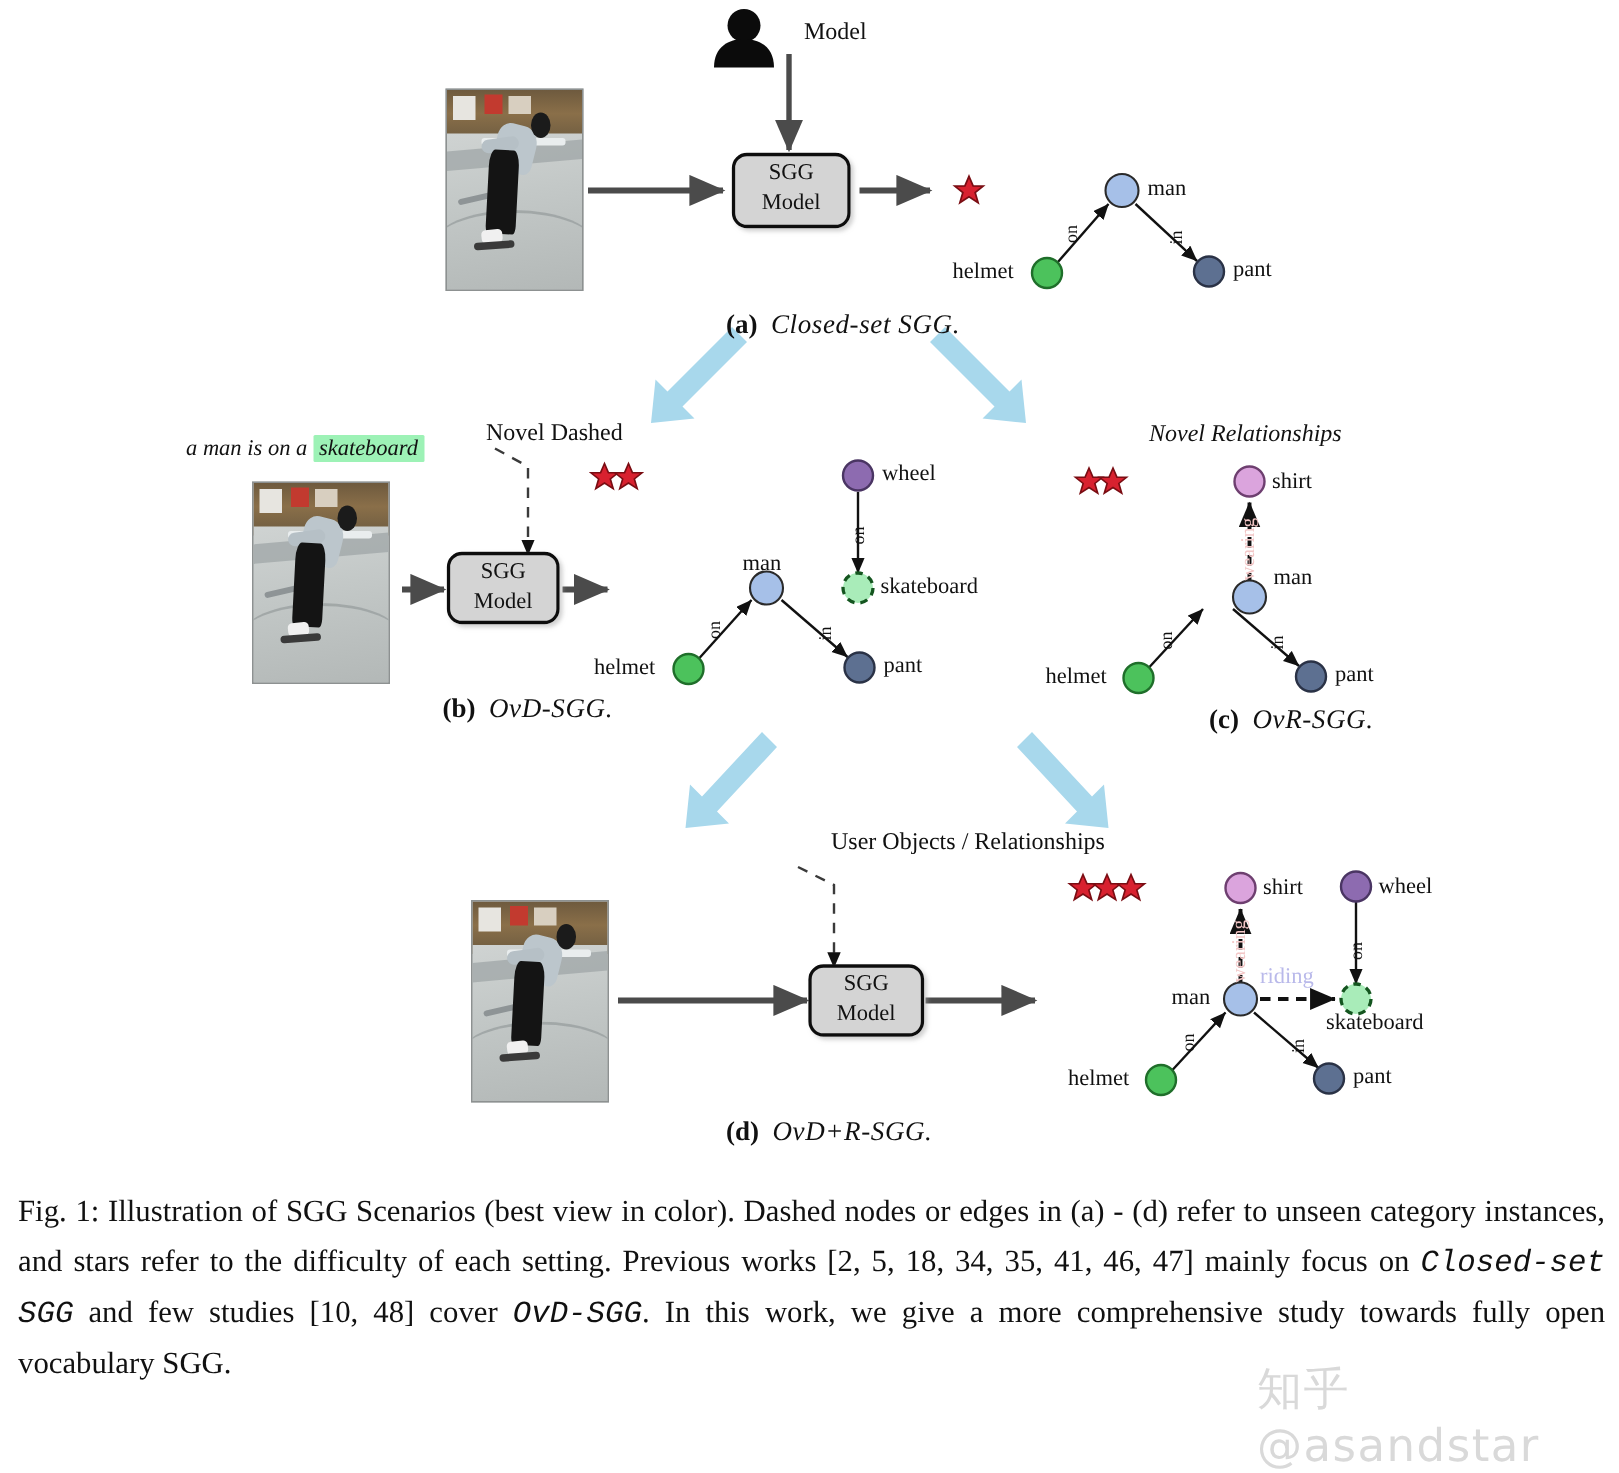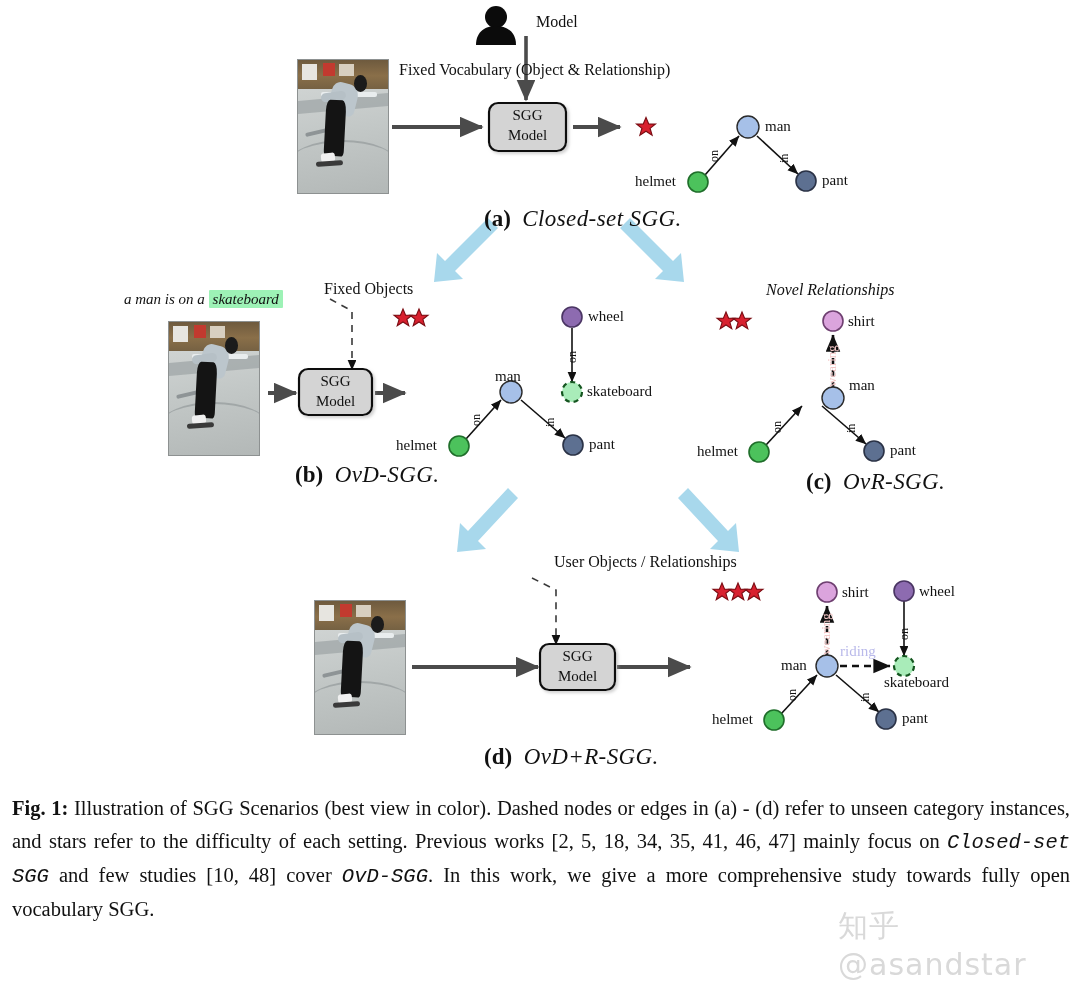--- a/index.html
+++ b/index.html
@@ -9,21 +9,21 @@
     font-family:"Liberation Serif","DejaVu Serif",serif;
     color:#111;
   }
   .fig{position:absolute;left:0;top:0;width:1079px;height:982px;}
   svg.canvas{position:absolute;left:0;top:0;width:1079px;height:982px;}
   
   .tx{position:absolute;white-space:nowrap;font-family:"Liberation Serif","DejaVu Serif",serif;}
   .node-lbl{font-size:15px;color:#111;}
   .edge-lbl{font-size:12px;color:#111;}
   .hdr{font-size:16px;color:#111;}
-  .panel-cap{font-size:23px;}
+  .panel-cap{font-size:18px;}
   .panel-cap b{font-weight:bold;font-style:normal;}
   .panel-cap i{font-style:italic;letter-spacing:.4px;}
   .sent{font-size:15px;font-style:italic;}
   .hl{padding:1px 4px;border-radius:1px;font-style:italic;}
   .hl-green{background:#9df2b6;}
   .hl-pink{background:#f7a3a3;}
   .hl-blue{background:#a9a6f0;}
   .rel-soft{font-size:13px;}
   .rot-90{transform:rotate(-90deg);transform-origin:left top;}
   
@@ -51,21 +51,21 @@
       background:#b6c0c6;border-radius:6px;transform:rotate(-8deg);}
   .photo .shoe{position:absolute;left:26%;top:70%;width:16%;height:7%;
       background:#f0f0f0;border-radius:3px;transform:rotate(-6deg);}
   .photo .deck{position:absolute;left:20%;top:76%;width:30%;height:4%;
       background:#3a3a3a;border-radius:3px;transform:rotate(-4deg);}
   .photo .rail{position:absolute;left:8%;top:52%;width:40%;height:3%;
       background:#8e9496;transform:rotate(-13deg);border-radius:2px;}
   
   .caption{position:absolute;left:12px;top:792px;width:1058px;
      font-size:20.5px;line-height:33px;text-align:justify;color:#111;}
-  .caption b{font-weight:bold;}
+  .caption b{font-weight:normal;}
   .caption i{font-style:italic;font-family:Liberation Mono, monospace;}
   .watermark{position:absolute;left:838px;top:906px;font-size:30px;
      color:#d9d9d9;font-family:"DejaVu Sans","Liberation Sans",sans-serif;
      letter-spacing:1px;}
 </style>
 </head>
 <body>
 
 <div class="fig">
 
@@ -258,34 +258,33 @@
       <div class="deck"></div>
   </div>
 
   <svg class="canvas" viewBox="0 0 1079 982" style="pointer-events:none">
     <rect x="489" y="103" width="77" height="48" rx="9" fill="#d4d4d4" stroke="#111" stroke-width="2.2" filter="url(#soft)"></rect>
     <rect x="299" y="369" width="73" height="46" rx="9" fill="#d4d4d4" stroke="#111" stroke-width="2.2" filter="url(#soft)"></rect>
     <rect x="540" y="644" width="75" height="46" rx="9" fill="#d4d4d4" stroke="#111" stroke-width="2.2" filter="url(#soft)"></rect>
   </svg>
 
   <div class="tx hdr" style="left:536px;top:13px;">Model</div>
-  <div class="tx hdr" style="left:399px;top:61px;">Fixed Vocabulary (Object &amp; Relationship)</div>
   <div class="tx" style="left:489px;top:107px;width:77px;text-align:center;font-size:15px;">SGG</div>
   <div class="tx" style="left:489px;top:127px;width:77px;text-align:center;font-size:15px;">Model</div>
   <div class="tx node-lbl" style="left:765px;top:118px;">man</div>
   <div class="tx node-lbl" style="left:635px;top:173px;">helmet</div>
   <div class="tx node-lbl" style="left:822px;top:172px;">pant</div>
   <div class="tx edge-lbl rot-90" style="left:707px;top:162px;">on</div>
   <div class="tx edge-lbl rot-90" style="left:777px;top:163px;">in</div>
   <div class="tx panel-cap" style="left:484px;top:206px;">
     <b>(a)</b>
     &nbsp;<i>Closed-set SGG.</i>
   </div>
 
-  <div class="tx hdr" style="left:324px;top:280px;">Fixed Objects</div>
+  <div class="tx hdr" style="left:324px;top:280px;">Novel Dashed</div>
   <div class="tx sent" style="left:124px;top:291px;">
     <span>a man is on a </span><span class="hl hl-green">skateboard</span>
   </div>
   <div class="tx" style="left:299px;top:373px;width:73px;text-align:center;font-size:15px;">SGG</div>
   <div class="tx" style="left:299px;top:393px;width:73px;text-align:center;font-size:15px;">Model</div>
   <div class="tx node-lbl" style="left:495px;top:368px;">man</div>
   <div class="tx node-lbl" style="left:396px;top:437px;">helmet</div>
   <div class="tx node-lbl" style="left:589px;top:436px;">pant</div>
   <div class="tx node-lbl" style="left:588px;top:308px;">wheel</div>
   <div class="tx node-lbl" style="left:587px;top:383px;">skateboard</div>

